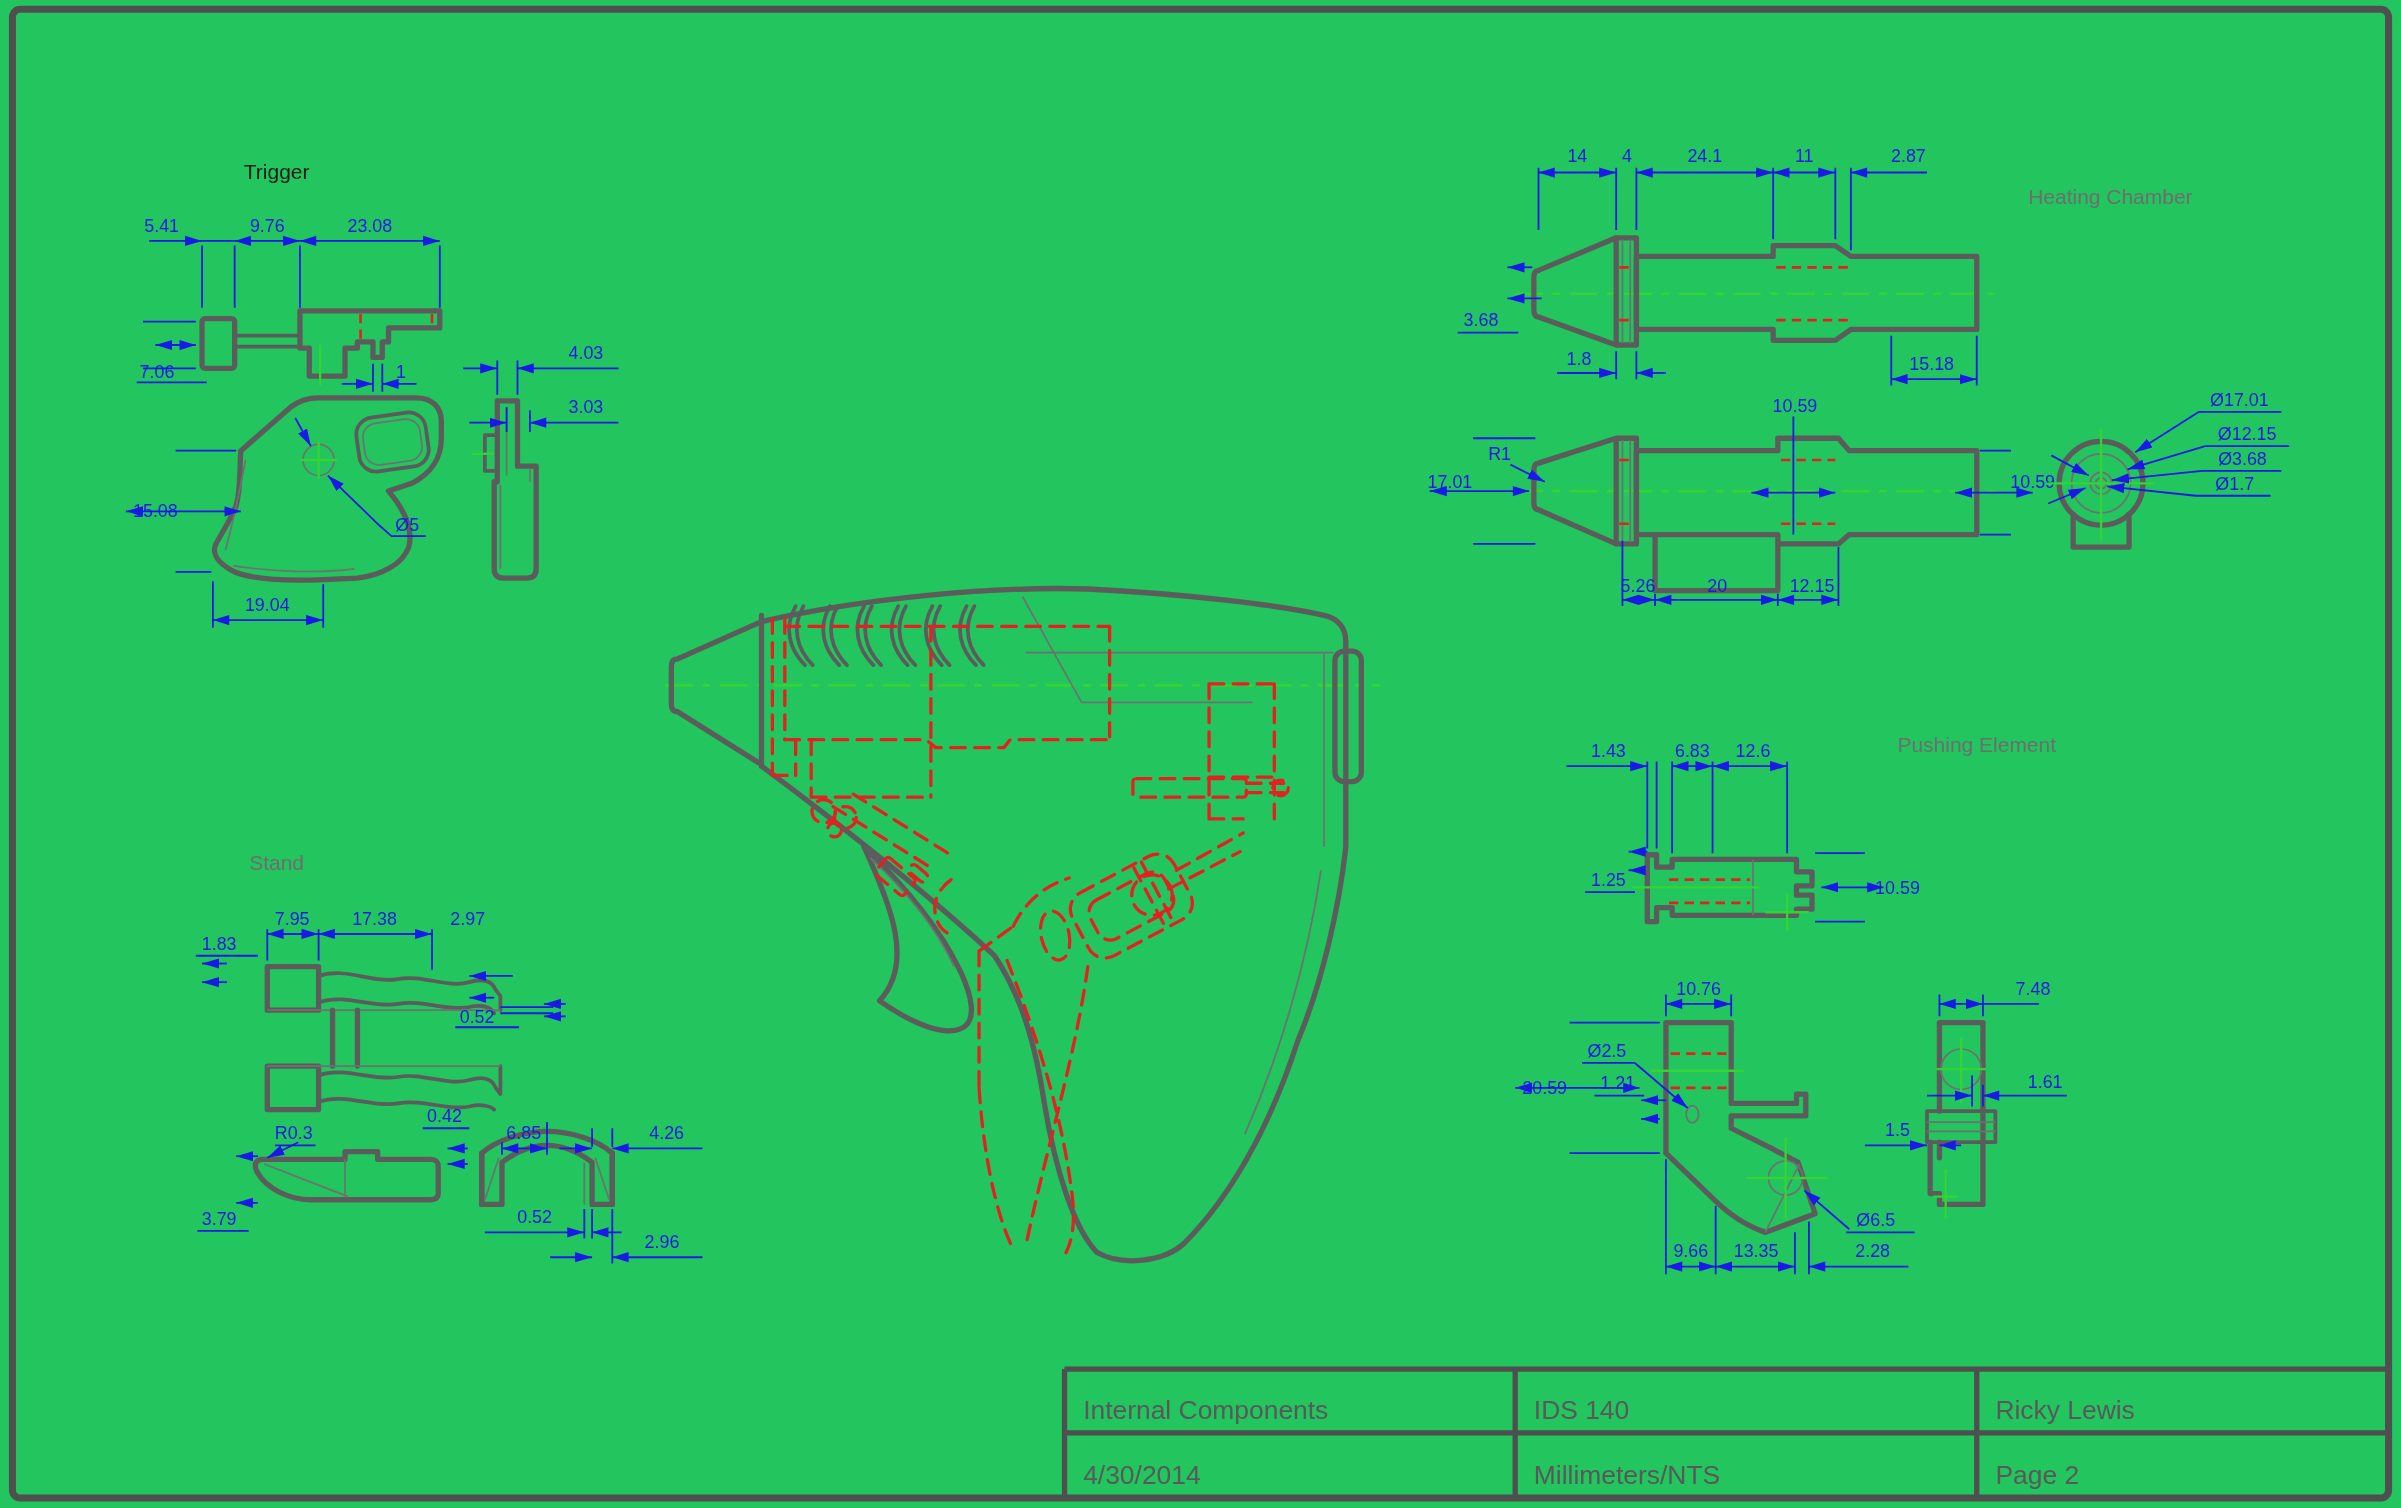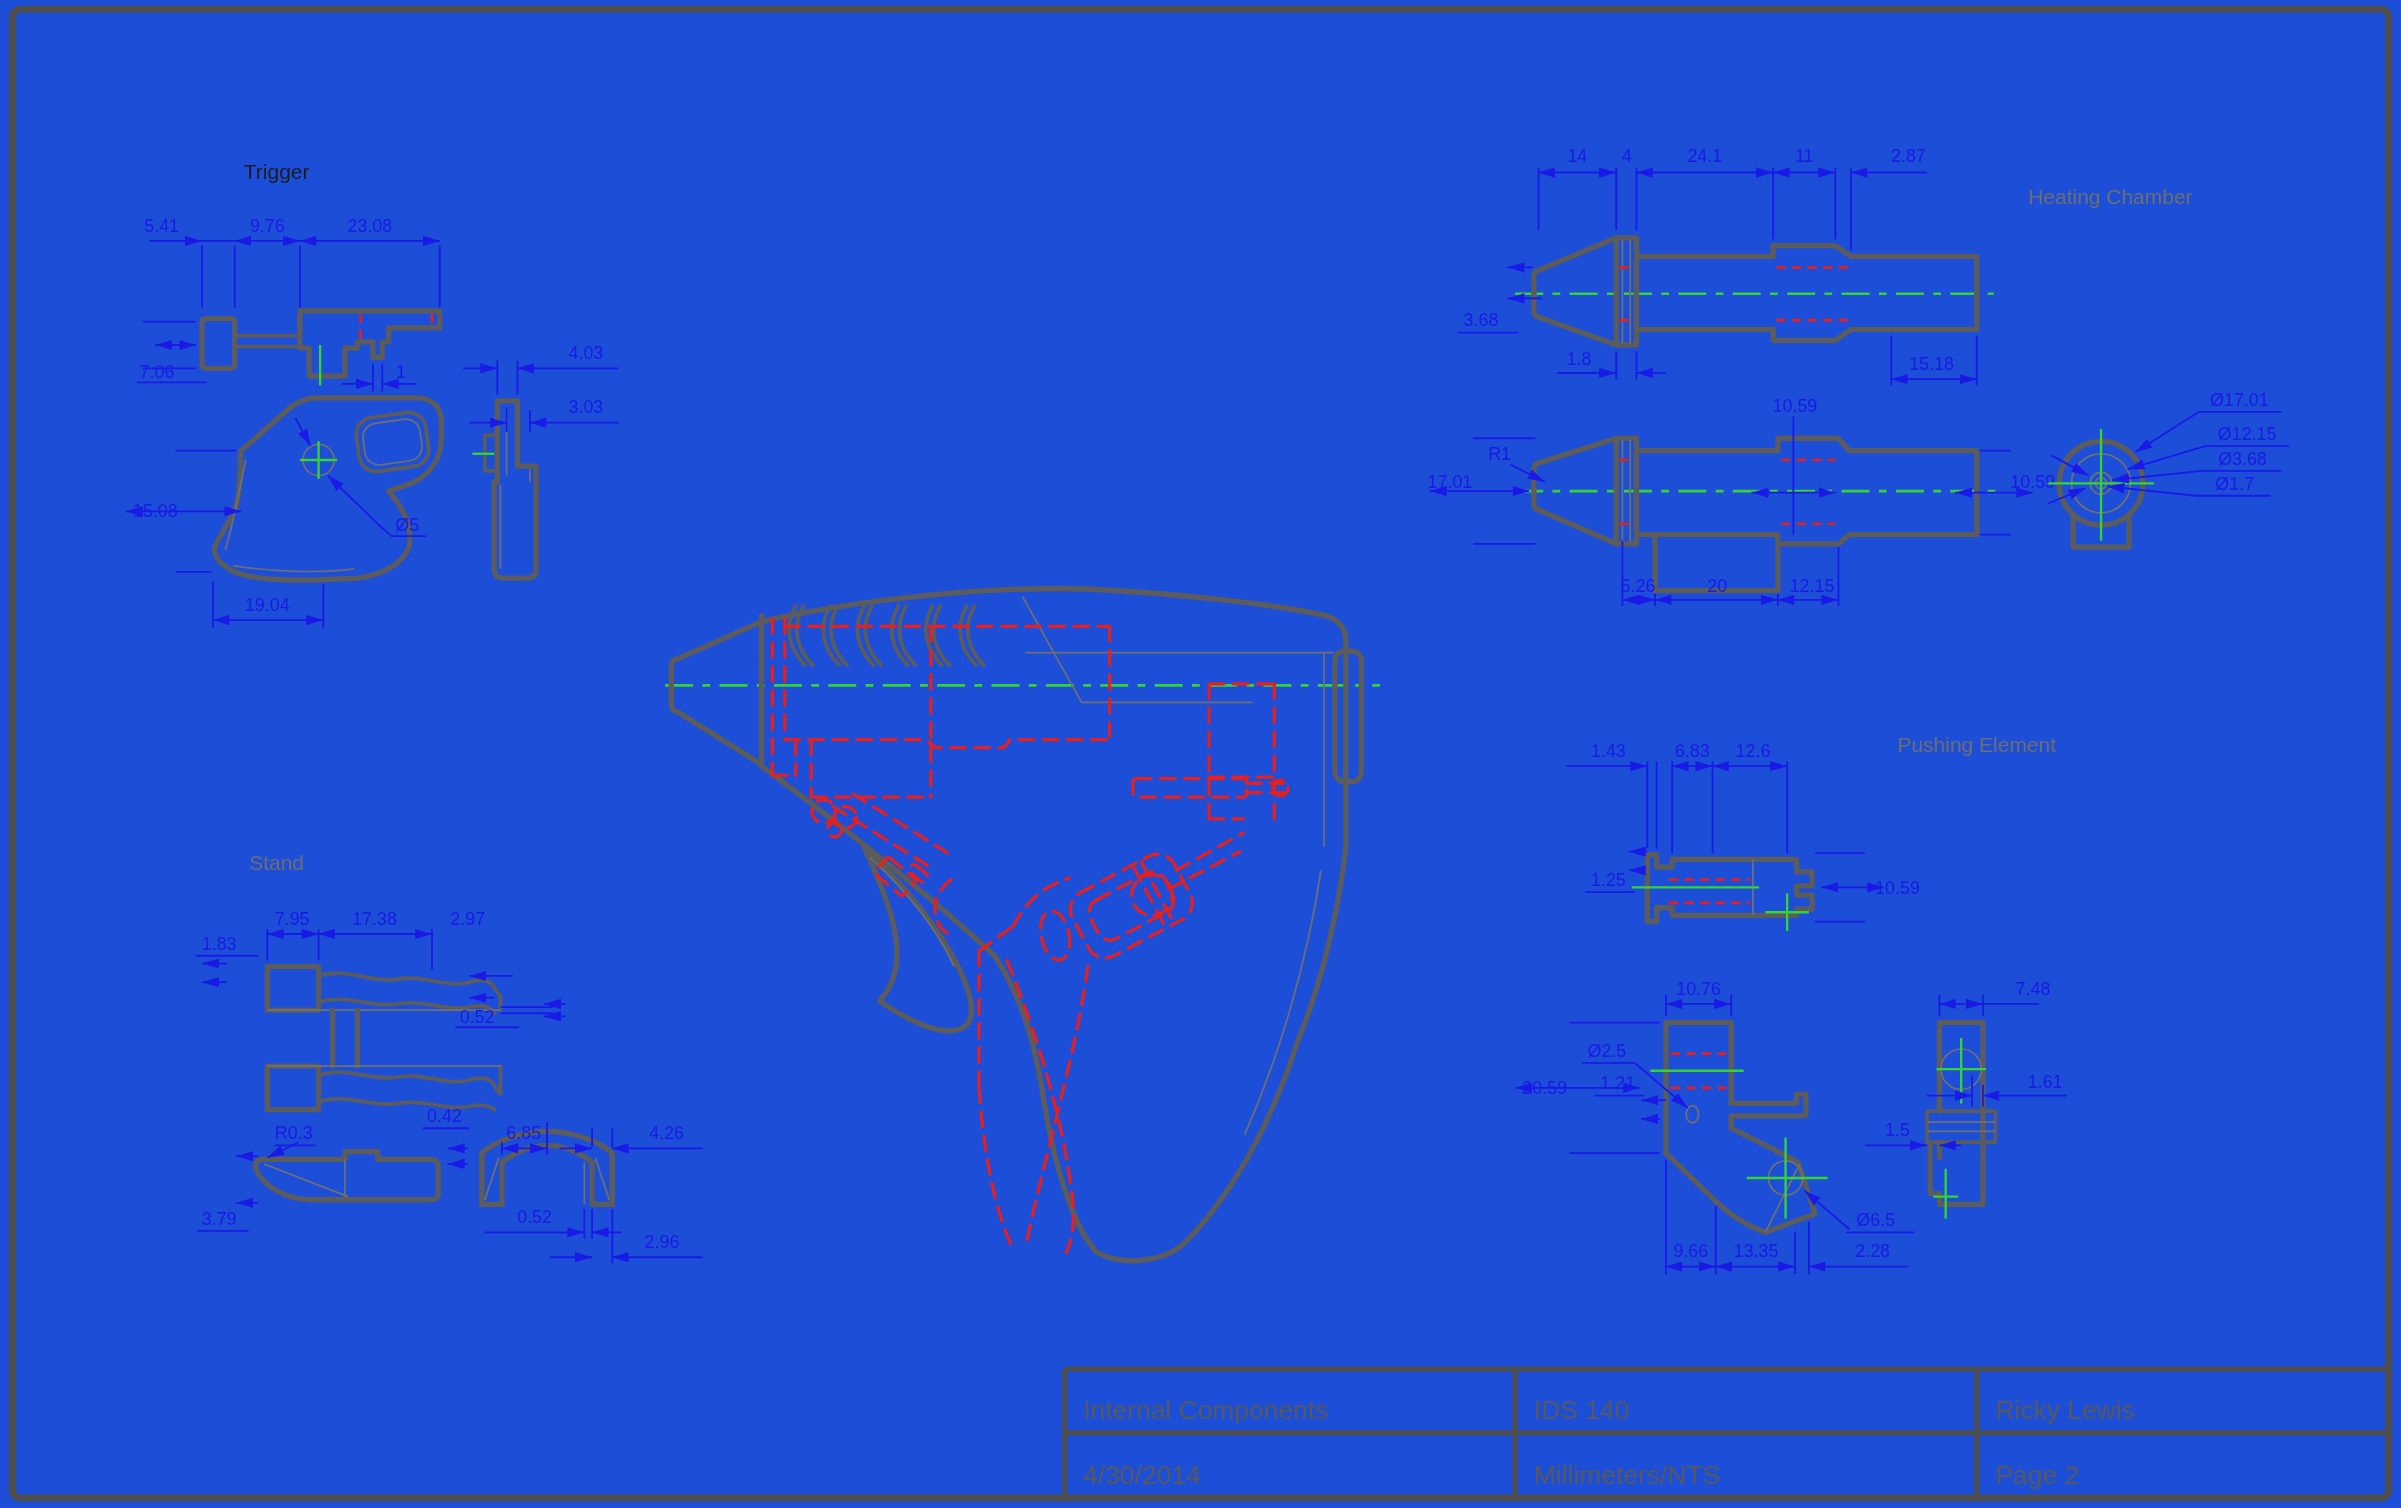--- a/index.html
+++ b/index.html
@@ -1,16 +1,16 @@
 <!DOCTYPE html>
 <html style="font-size:8px"><head>
 <meta charset="utf-8">
 <style>
   html,body{margin:0;padding:0;background:#ffffff;}
-  #sheet{position:relative;width:2401px;height:1509px;background:#1d4ed8;}
+  #sheet{position:relative;width:2401px;height:1509px;background:#22c55e;}
   svg{display:block;width:2401px;height:1509px;}
   svg text{font-family:"Liberation Sans","DejaVu Sans",sans-serif;}
   .p  {stroke:#5C5C5C;stroke-width:3.4;fill:none;stroke-linejoin:round;stroke-linecap:round;}
   .p2 {stroke:#5C5C5C;stroke-width:2.4;fill:none;stroke-linejoin:round;stroke-linecap:round;}
   .t  {stroke:#707070;stroke-width:1.1;fill:none;}
   .d  {stroke:#1A1AE6;stroke-width:1.15;fill:none;}
   .h  {stroke:#E52020;stroke-width:1.7;fill:none;stroke-dasharray:6 4;}
   .hg {stroke:#E52020;stroke-width:2.1;fill:none;stroke-dasharray:9.5 6;stroke-linecap:round;}
   .g  {stroke:#35D435;stroke-width:1.5;fill:none;}
   .gc {stroke:#35D435;stroke-width:1.7;fill:none;stroke-dasharray:18 6 5 6;}

